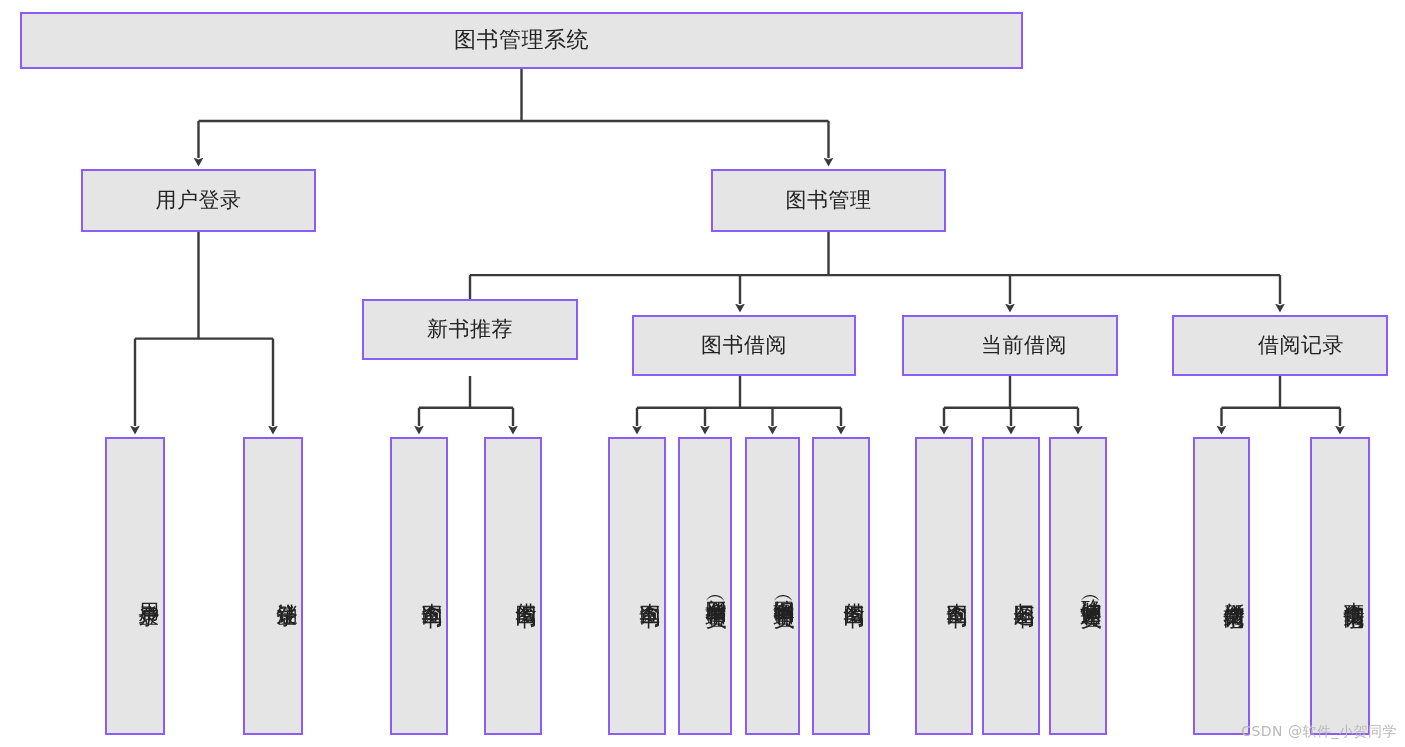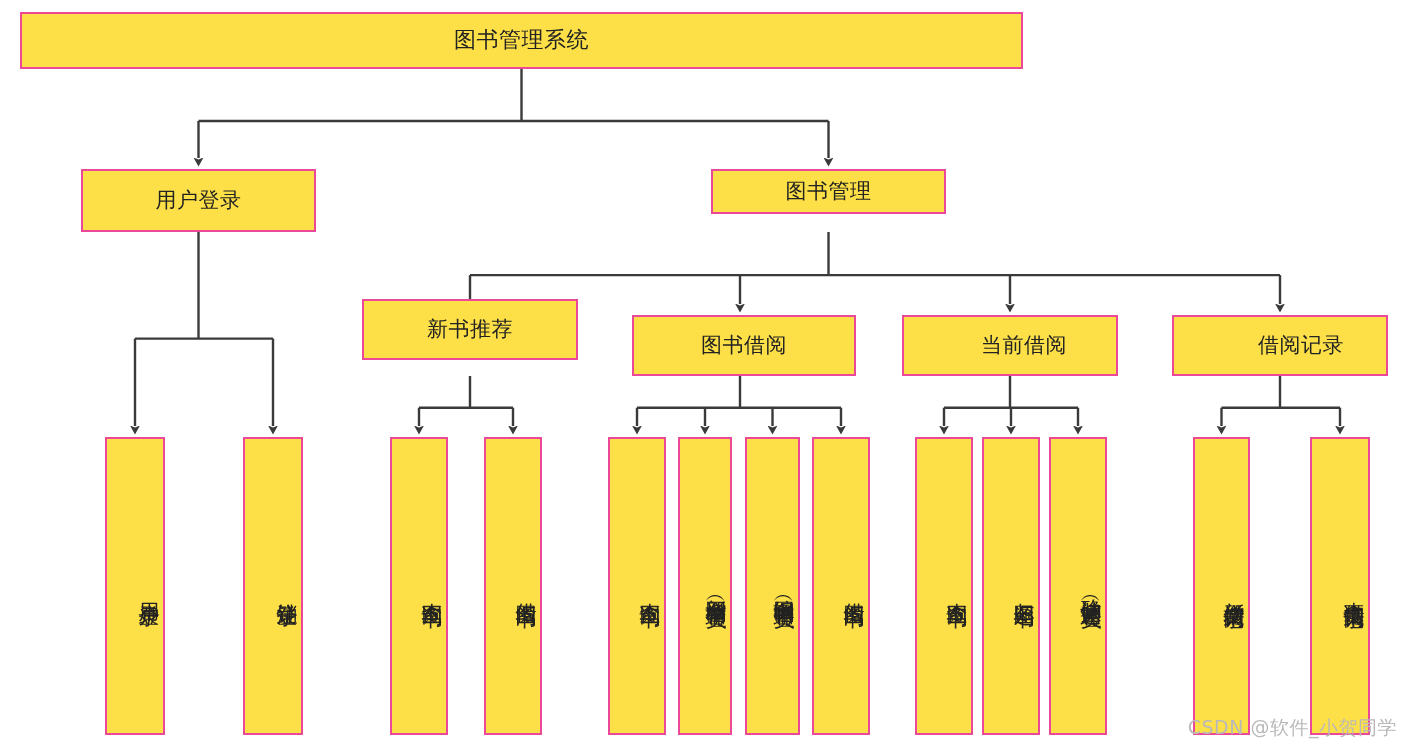--- a/index.html
+++ b/index.html
@@ -21,22 +21,22 @@
     position: absolute;
     left: 0;
     top: 0;
     width: 1405px;
     height: 747px;
     pointer-events: none;
   }
   .node {
     position: absolute;
     box-sizing: border-box;
-    border: 2px solid #ec4899;
-    background: #fde047;
+    border: 2px solid #8b5cf6;
+    background: #e5e5e5;
     display: flex;
     align-items: center;
     justify-content: center;
     color: #222222;
   }
   .node.horizontal {
     font-size: 21px;
     letter-spacing: 0.5px;
     line-height: 1.1;
     white-space: nowrap;
@@ -55,21 +55,21 @@
   .node.root {
     font-size: 22px;
   }
   .label {
     display: block;
   }
   #watermark {
     position: absolute;
     right: 8px;
     bottom: 6px;
-    font-size: 19px;
+    font-size: 14px;
     color: #b9b9b9;
     letter-spacing: 0.5px;
     white-space: nowrap;
     user-select: none;
   }
 </style>
 </head>
 <body>
 
 <div id="canvas">
@@ -115,21 +115,21 @@
         <path d="M1340,407.72 L1340,426" marker-end="url(#arrow)"></path>
       </g>
   </svg>
   <div id="node-layer">
       <div class="node horizontal root" style="left: 20px; top: 12px; width: 1003px; height: 57px;">
         <span class="label">图书管理系统</span>
       </div>
       <div class="node horizontal" style="left: 81px; top: 169px; width: 235px; height: 63px;">
         <span class="label">用户登录</span>
       </div>
-      <div class="node horizontal" style="left: 711px; top: 169px; width: 235px; height: 45px; justify-content: center;">
+      <div class="node horizontal" style="left: 711px; top: 169px; width: 235px; height: 63px; justify-content: center;">
         <span class="label">图书管理</span>
       </div>
       <div class="node horizontal" style="left: 362px; top: 299px; width: 216px; height: 61px;">
         <span class="label">新书推荐</span>
       </div>
       <div class="node horizontal" style="left: 632px; top: 315px; width: 224px; height: 61px;">
         <span class="label">图书借阅</span>
       </div>
       <div class="node horizontal" style="left: 902px; top: 315px; width: 216px; height: 61px; padding-left: 28px;">
         <span class="label">当前借阅</span>

